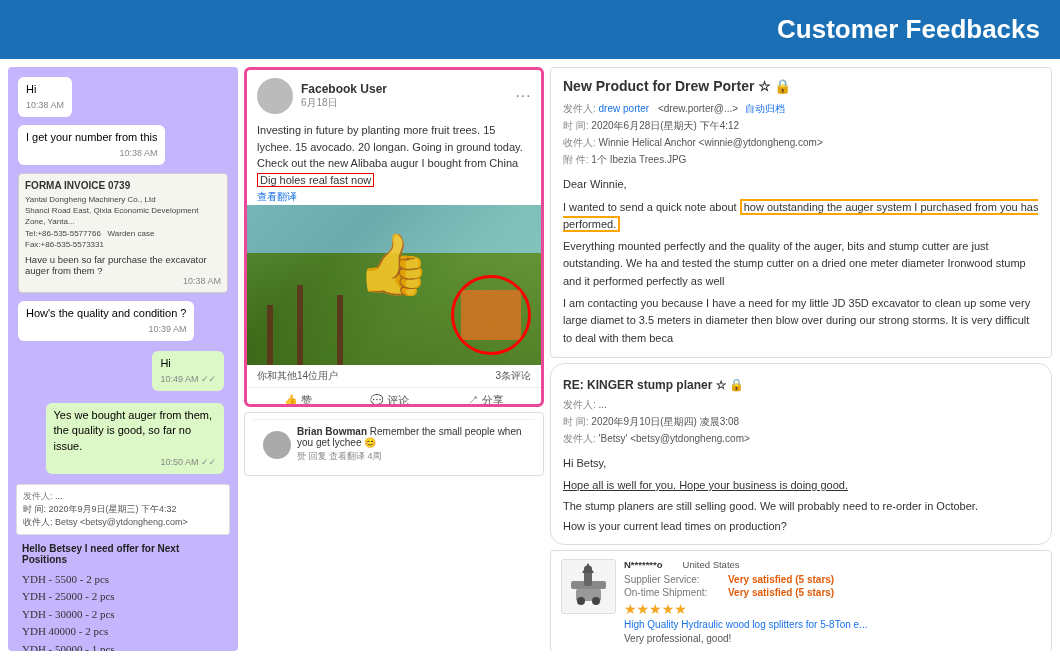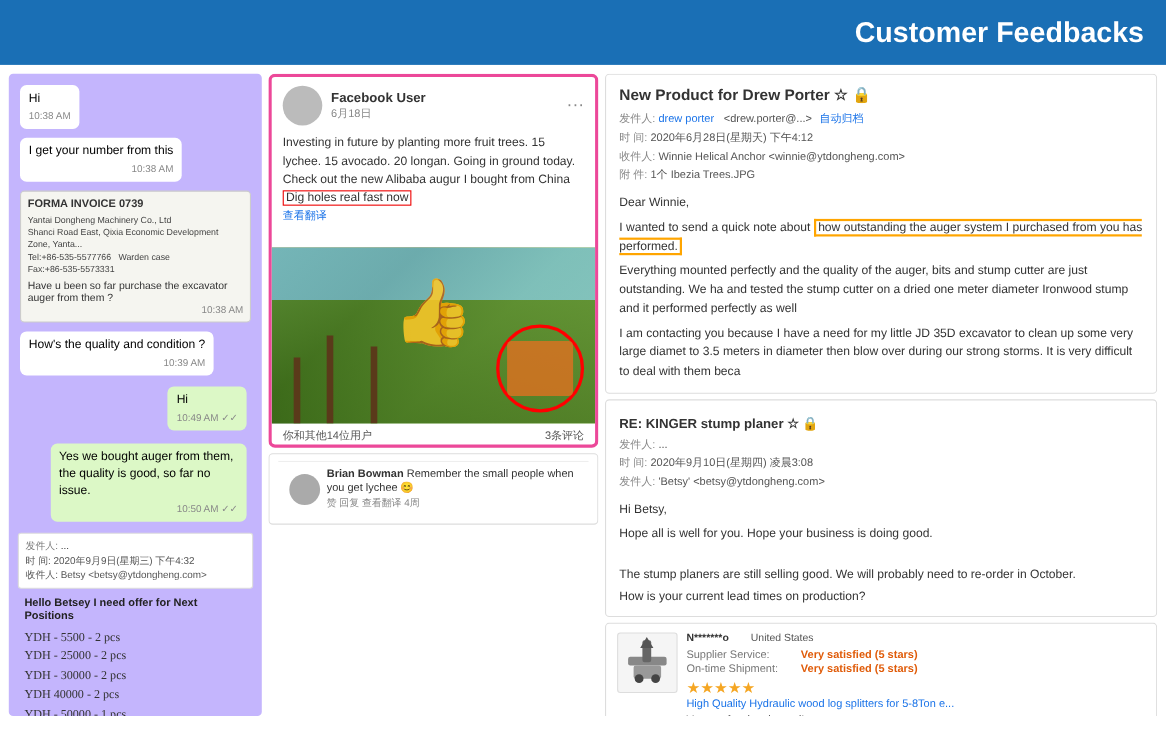--- a/index.html
+++ b/index.html
@@ -143,21 +143,21 @@
     .fb-date {
       font-size: 10px;
       color: #888;
     }
     .fb-dots {
       color: #888;
       font-size: 16px;
     }
 
     .fb-text {
-      padding: 0 10px 20px;
+      padding: 0 10px 0;
       font-size: 11px;
       color: #333;
       line-height: 1.5;
     }
     .fb-text .highlight {
       border: 1px solid #f00;
       display: inline;
     }
 
     .fb-image {
@@ -530,35 +530,35 @@
           <p style="margin-bottom:5px;">Dear Winnie,</p>
           <p>
             <span>I wanted to send a quick note about</span>
             <span class="highlight-orange">how outstanding the auger system I purchased from you has performed.</span>
           </p>
           <p style="margin-top:4px;">Everything mounted perfectly and the quality of the auger, bits and stump cutter are just outstanding. We ha and tested the stump cutter on a dried one meter diameter Ironwood stump and it performed perfectly as well</p>
           <p style="margin-top:4px;">I am contacting you because I have a need for my little JD 35D excavator to clean up some very large diamet to 3.5 meters in diameter then blow over during our strong storms. It is very difficult to deal with them beca</p>
         </div>
       </div>
 
-      <div class="email-panel" style="padding:8px 12px;">
+      <div class="email-panel" style="padding:8px 12px;border-radius:14px;">
         <div class="email-section-title">RE: KINGER stump planer ☆ 🔒</div>
         <div class="email-meta">
           <span class="label">发件人: </span>
           <span>...</span>
           <br>
           <span class="label">时 间: </span>
           <span>2020年9月10日(星期四) 凌晨3:08</span>
           <br>
           <span class="label">发件人: </span>
           <span>'Betsy' &lt;betsy@ytdongheng.com&gt;</span>
         </div>
         <div class="email-body">
           <p style="margin-bottom:4px;">Hi Betsy,</p>
-          <p style="margin-bottom:19px;">Hope all is well for you. Hope your business is doing good.</p>
+          <p style="margin-bottom:3px;text-decoration:underline;">Hope all is well for you. Hope your business is doing good.</p>
           <p style="margin-bottom:3px;">The stump planers are still selling good. We will probably need to re-order in October.</p>
           <p>How is your current lead times on production?</p>
         </div>
       </div>
 
       <div class="reviews-panel">
 
         <div class="review-card">
           <div class="review-product-img">
 

